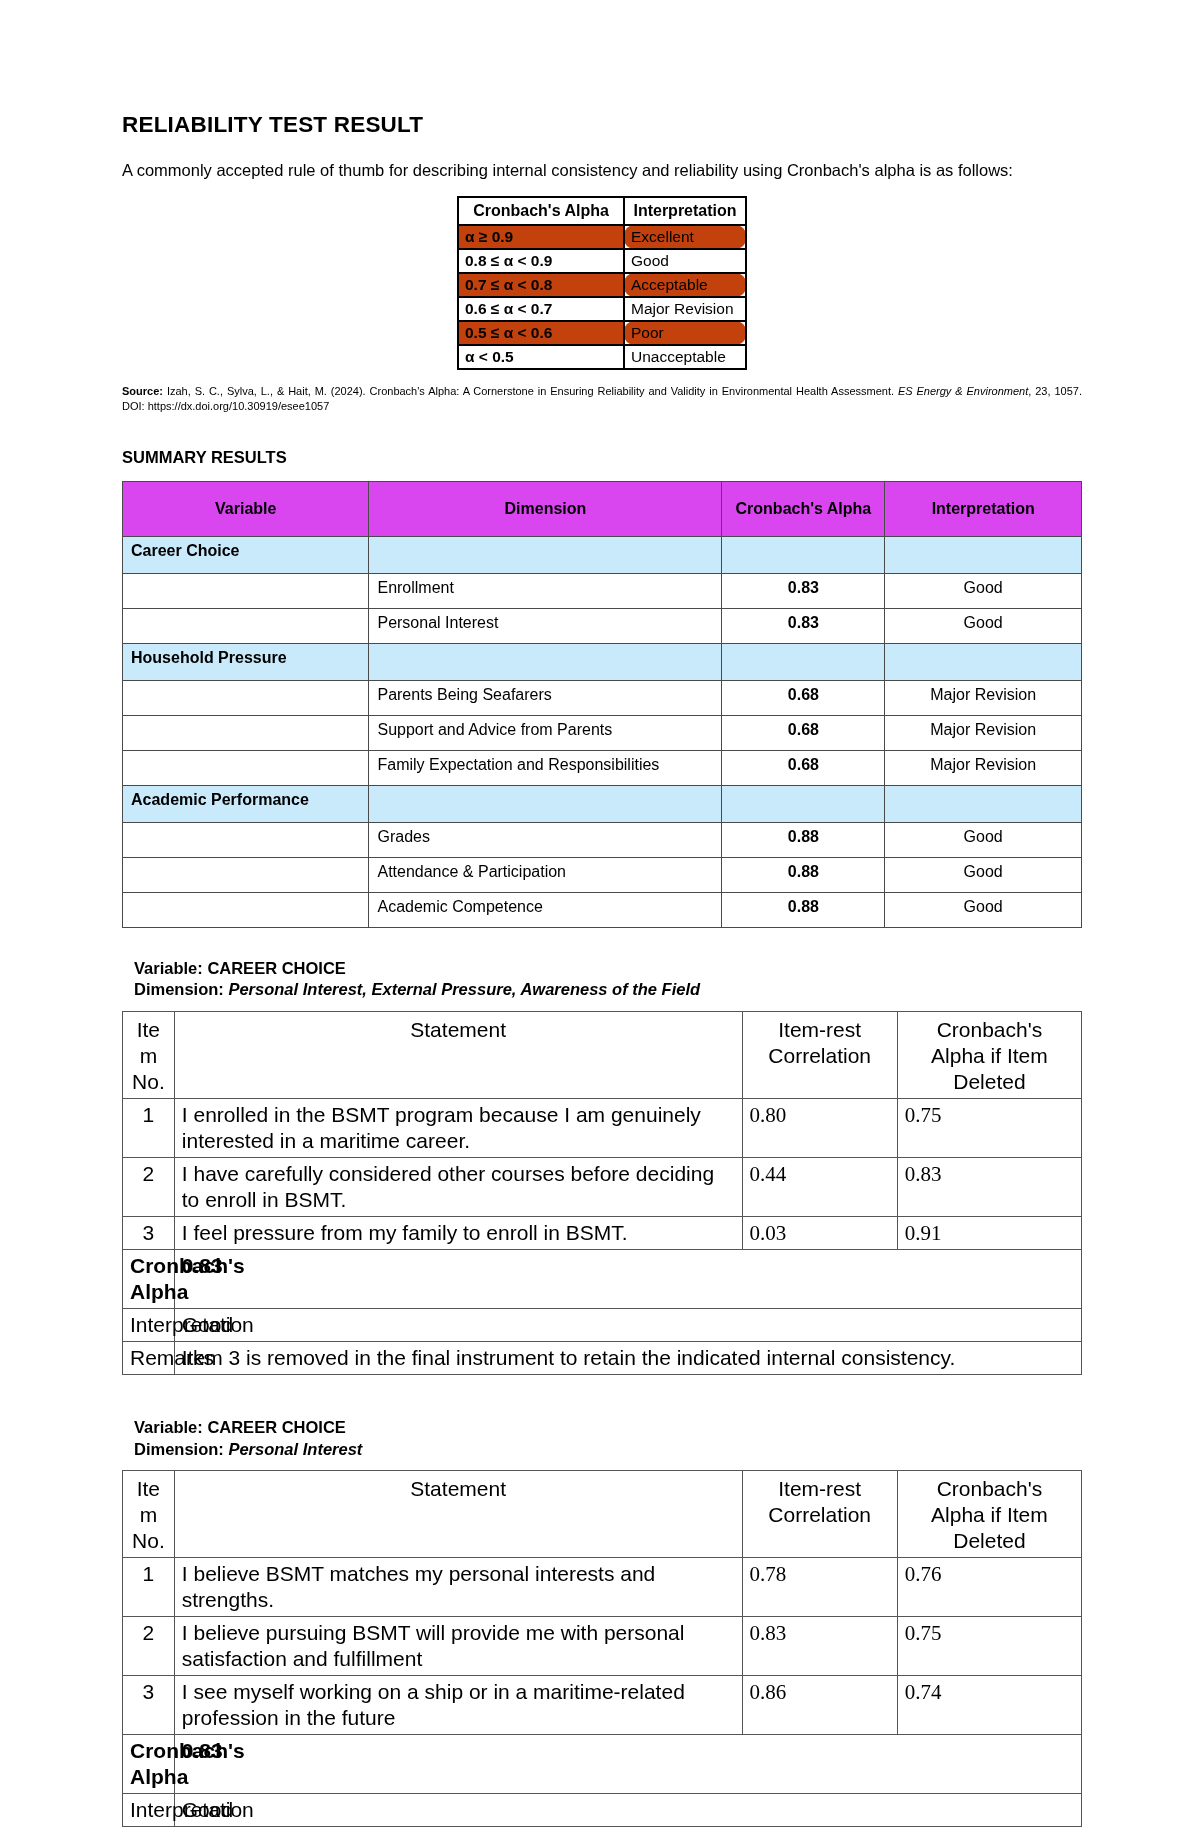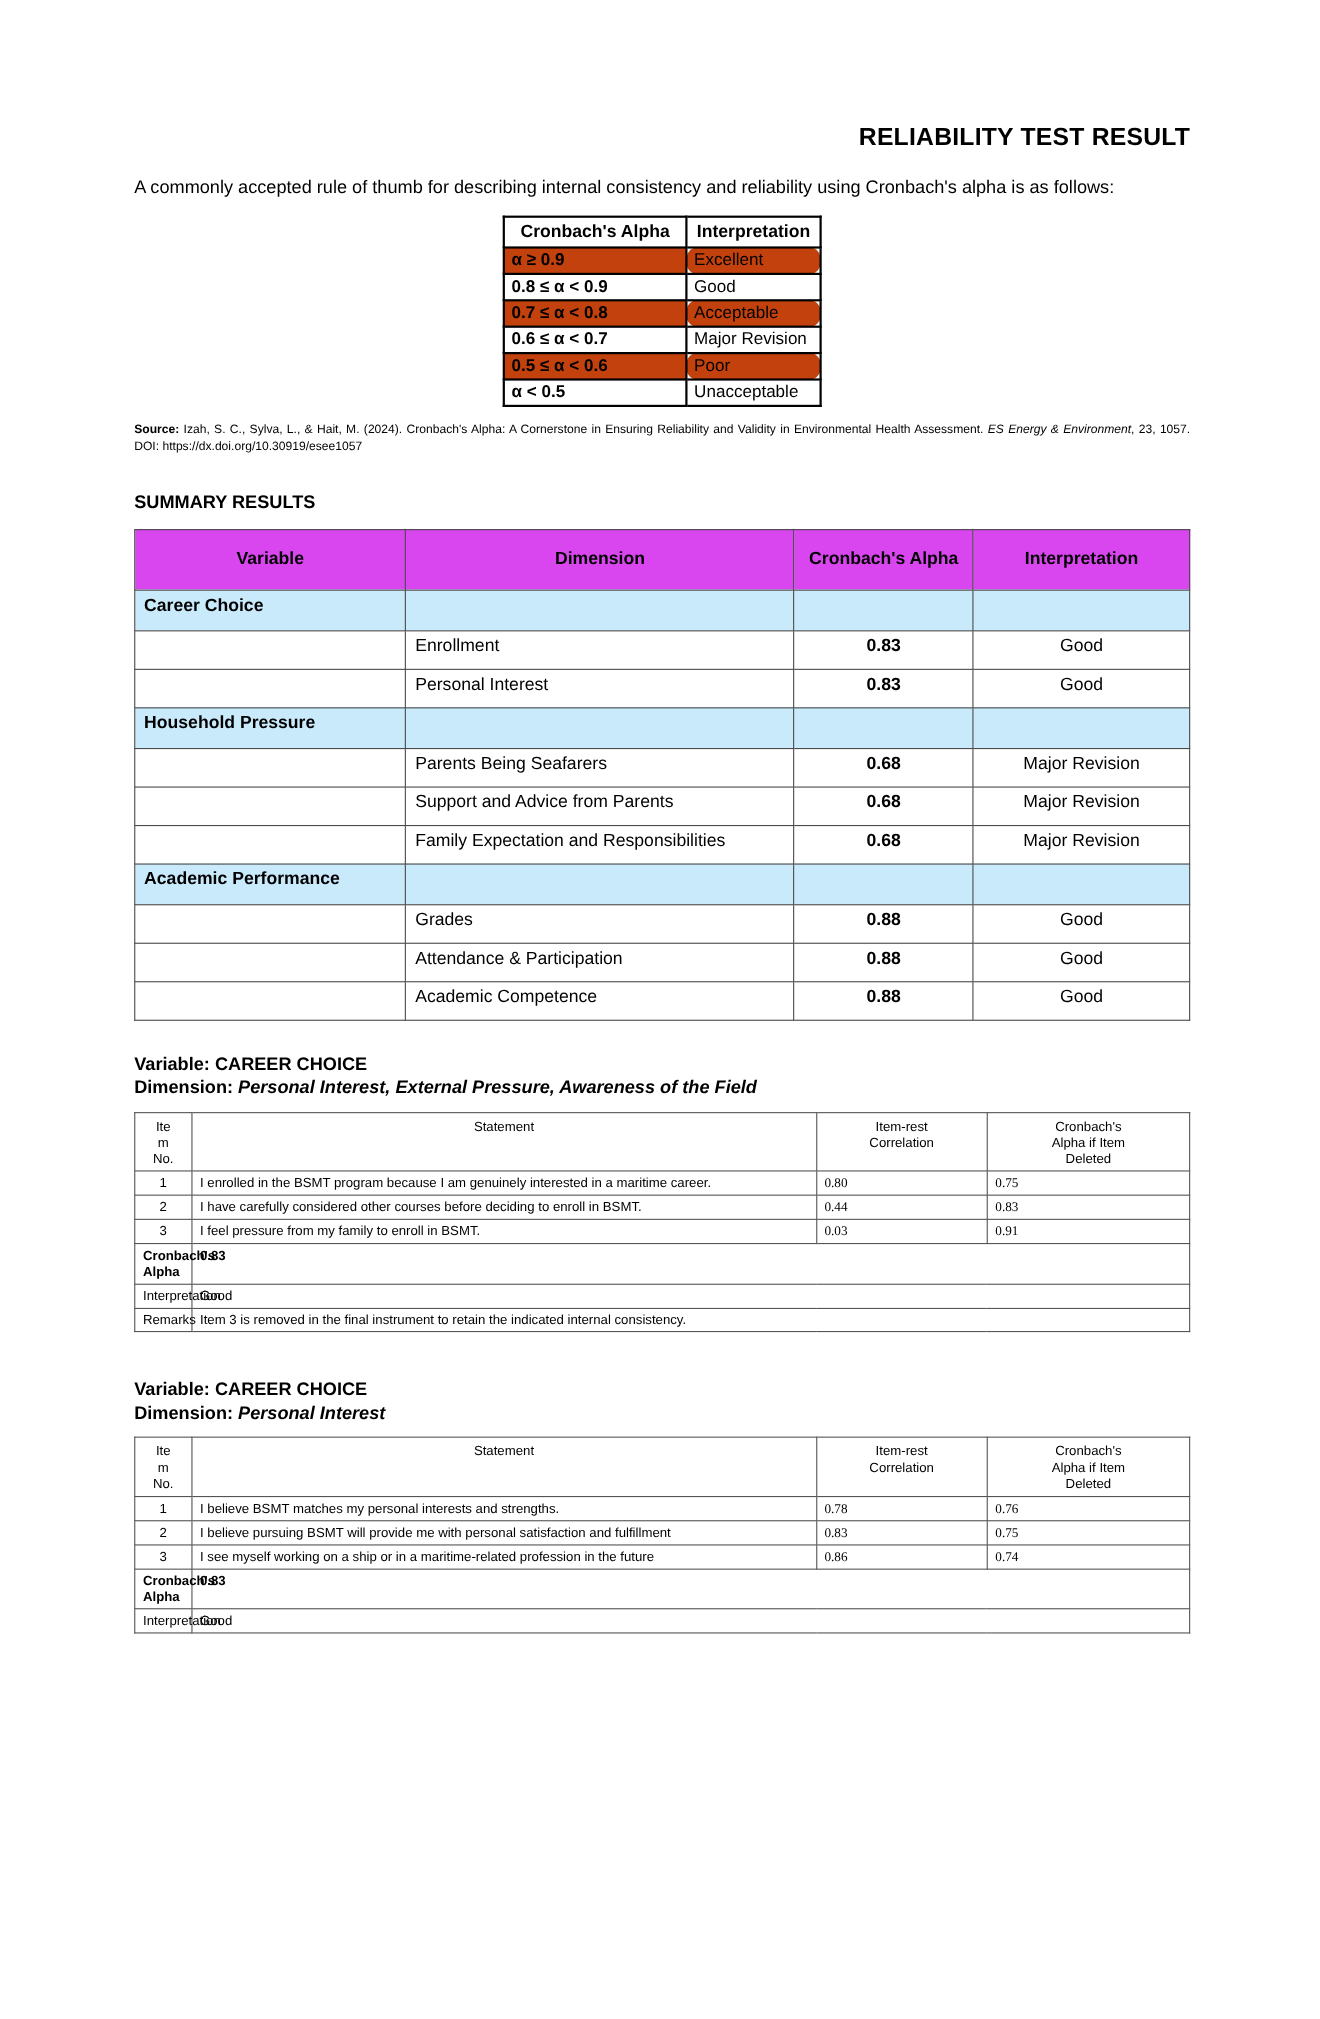--- a/index.html
+++ b/index.html
@@ -17,21 +17,21 @@
   .page {
     width: 1200px;
     min-height: 1835px;
     box-sizing: border-box;
     padding: 112px 118px 40px 122px;
     background: #ffffff;
   }
 
   
   .doc-title {
-    text-align: right;
+    text-align: left;
     font-size: 22.5px;
     font-weight: bold;
     letter-spacing: 0.2px;
     margin: 0 0 22px 0;
   }
 
   
   .intro {
     font-size: 16.5px;
     line-height: 1.32;
@@ -82,21 +82,21 @@
     font-size: 16.5px;
     font-weight: bold;
     margin: 34px 0 14px 0;
   }
   .meta-line {
     font-size: 16.5px;
     font-weight: bold;
     margin: 0;
     line-height: 1.3;
   }
-  .meta-block { margin: 30px 0 10px 0; }
+  .meta-block { margin: 30px 0 10px 12px; }
 
   
   table.summary {
     border-collapse: collapse;
     width: 100%;
     font-size: 16px;
     table-layout: fixed;
   }
   table.summary th, table.summary td {
     border: 1px solid #4a4a4a;
@@ -122,21 +122,21 @@
   }
   tr.dim-row td.alpha,
   tr.dim-row td.interp { text-align: center; }
   tr.dim-row td.alpha { font-weight: bold; }
   tr.dim-row td { height: 26px; }
 
   
   table.detail {
     border-collapse: collapse;
     width: 100%;
-    font-size: 12px;
+    font-size: 21px;
     table-layout: fixed;
   }
   table.detail th, table.detail td {
     border: 1px solid #555;
     padding: 3px 7px;
     vertical-align: top;
     line-height: 1.24;
   }
   table.detail col.c-no { width: 5.4%; }
   table.detail col.c-stmt { width: 59.2%; }

